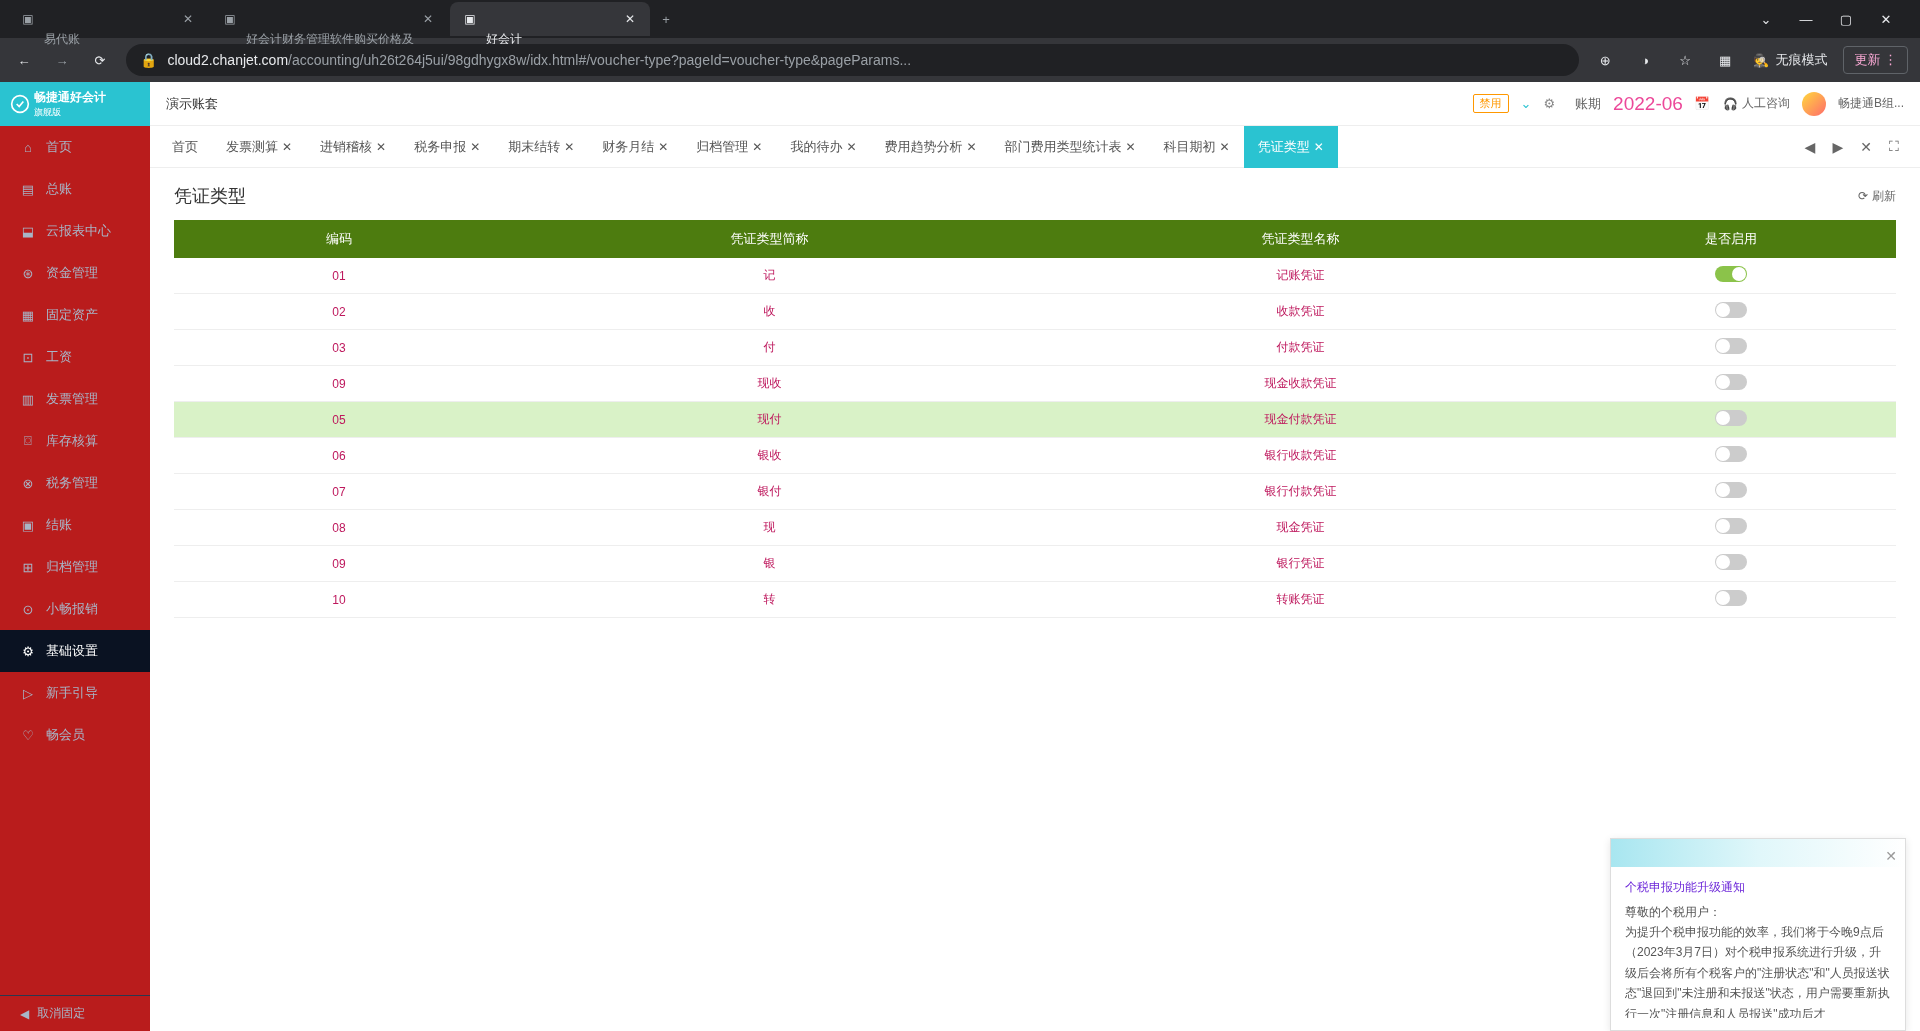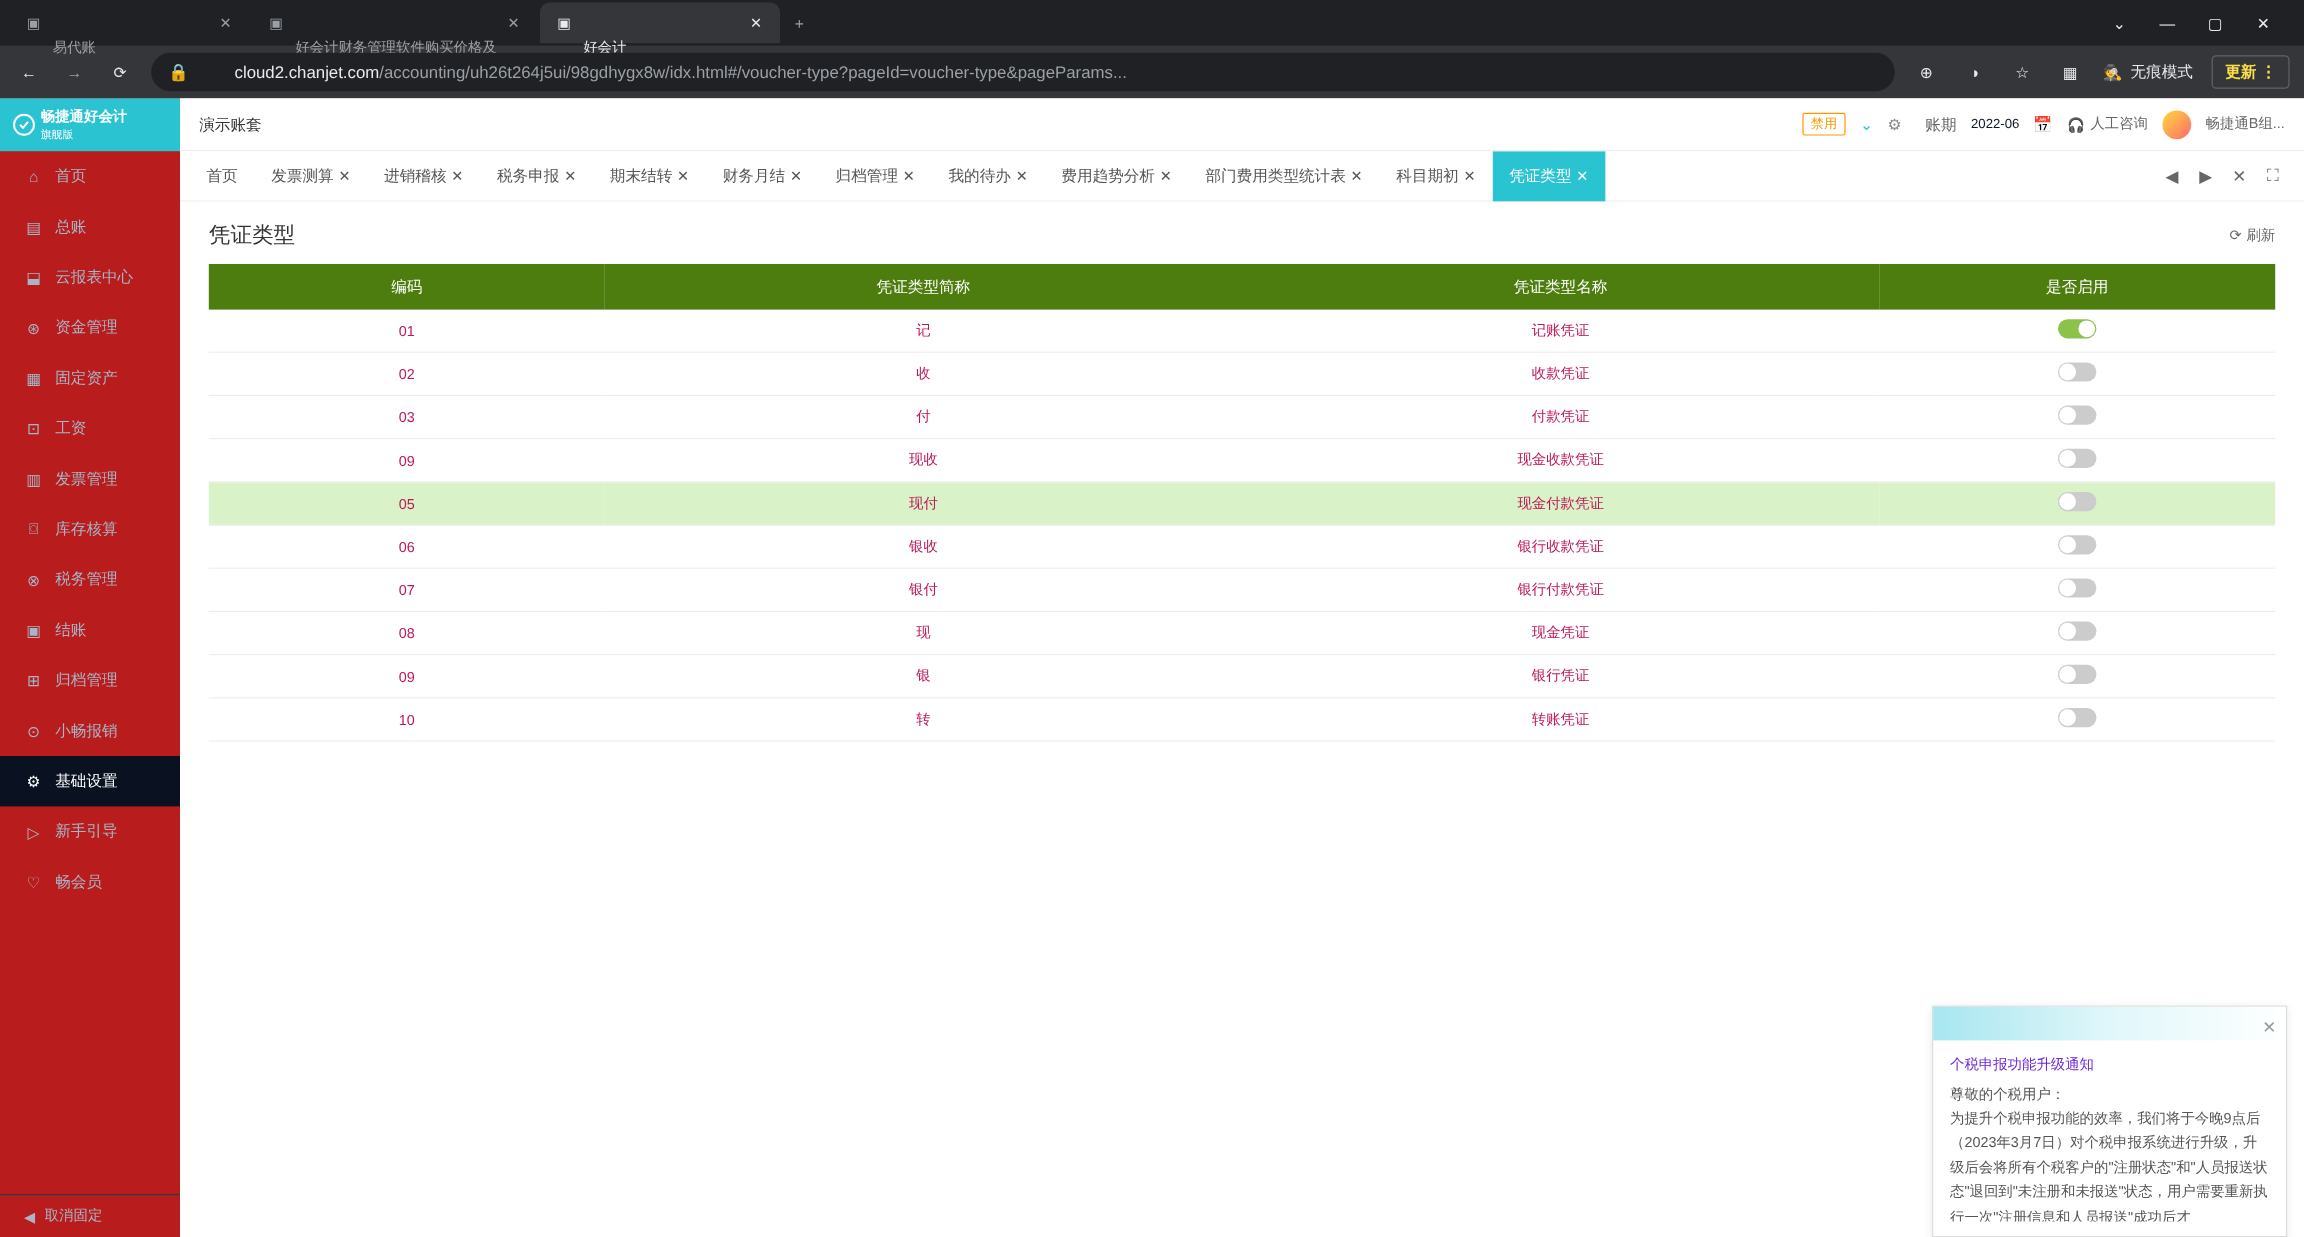--- a/index.html
+++ b/index.html
@@ -15,25 +15,25 @@
     .tab-close { width: 16px; height: 16px; display: flex; align-items: center; justify-content: center; margin-left: 6px; cursor: pointer; }
     .new-tab { width: 28px; height: 28px; display: flex; align-items: center; justify-content: center; cursor: pointer; color: #9aa0a6; }
     .window-controls { margin-left: auto; display: flex; gap: 20px; padding: 0 16px; color: #e8eaed; }
     .win-btn { width: 20px; height: 20px; display: flex; align-items: center; justify-content: center; cursor: pointer; }
     
     .addr-bar { display: flex; align-items: center; height: 44px; padding: 0 12px; background: #35363a; gap: 14px; }
     .nav-btn { width: 24px; height: 24px; display: flex; align-items: center; justify-content: center; color: #9aa0a6; cursor: pointer; }
     .nav-btn.enabled { color: #e8eaed; }
     .url-box { flex: 1; display: flex; align-items: center; background: #202124; border-radius: 20px; height: 32px; padding: 0 14px; color: #9aa0a6; font-size: 14px; }
     .url-lock { margin-right: 10px; }
-    .url-text { flex: 1; overflow: hidden; white-space: nowrap; margin-left: 28px; }
+    .url-text { flex: 1; overflow: hidden; white-space: nowrap; }
     .url-text .domain { color: #e8eaed; }
     .addr-icons { display: flex; gap: 16px; align-items: center; }
     .incognito { display: flex; align-items: center; gap: 6px; color: #e8eaed; font-size: 13px; }
-    .update-btn { color: #fde047; padding: 4px 10px; border: 1px solid #5f6368; border-radius: 4px; font-size: 13px; font-weight: bold; }
+    .update-btn { color: #f9a8d4; padding: 4px 10px; border: 1px solid #5f6368; border-radius: 4px; font-size: 13px; }
     
     
     .app { display: flex; height: calc(100vh - 82px); background: #fff; color: #333; }
     
     .sidebar { width: 150px; background: #b91c1c; color: #a8b5c7; display: flex; flex-direction: column; }
     .logo { height: 44px; background: #2ac3d1; color: #fff; display: flex; align-items: center; padding: 0 10px; font-size: 12px; font-weight: bold; }
     .logo-icon { width: 20px; height: 20px; margin-right: 4px; }
     .side-menu { flex: 1; overflow-y: auto; }
     .side-item { display: flex; align-items: center; height: 42px; padding: 0 20px; cursor: pointer; font-size: 13px; gap: 10px; }
     .side-item.active { background: #0a1222; color: #fff; }
@@ -41,21 +41,21 @@
     .pin-bar { height: 36px; display: flex; align-items: center; padding: 0 20px; gap: 8px; border-top: 1px solid #2a3850; font-size: 12px; cursor: pointer; }
     
     .main { flex: 1; display: flex; flex-direction: column; background: #fff; overflow: visible; position: relative; }
     
     .top-bar { height: 44px; display: flex; align-items: center; padding: 12px 16px; border-bottom: 1px solid #eee; gap: 12px; }
     .account-name { font-size: 13px; color: #333; }
     .badge-disable { border: 1px solid #ff9800; color: #ff9800; padding: 1px 6px; font-size: 11px; border-radius: 2px; }
     .dropdown-arrow { color: #2ac3d1; cursor: pointer; }
     .gear { color: #888; cursor: pointer; }
     .period-label { color: #666; font-size: 13px; margin-left: 8px; }
-    .period-value { color: #0f172a; font-size: 11px; }
+    .period-value { color: #ec4899; font-size: 19px; }
     .cal-icon { color: #2ac3d1; cursor: pointer; }
     .top-right { margin-left: auto; display: flex; align-items: center; gap: 12px; }
     .consult { display: flex; align-items: center; gap: 4px; color: #666; font-size: 12px; cursor: pointer; }
     .avatar { width: 24px; height: 24px; border-radius: 50%; background: linear-gradient(135deg, #ffd93d, #ff6b6b); }
     .username { font-size: 12px; color: #666; max-width: 70px; overflow: hidden; text-overflow: ellipsis; white-space: nowrap; }
     
     .tabs-bar { height: 42px; display: flex; align-items: center; border-bottom: 1px solid #eee; padding: 0 8px; }
     .page-tab { display: flex; align-items: center; padding: 0 14px; height: 42px; font-size: 13px; color: #555; cursor: pointer; white-space: nowrap; }
     .page-tab.active { background: #2ac3d1; color: #fff; }
     .tab-x { margin-left: 4px; font-size: 12px; }

